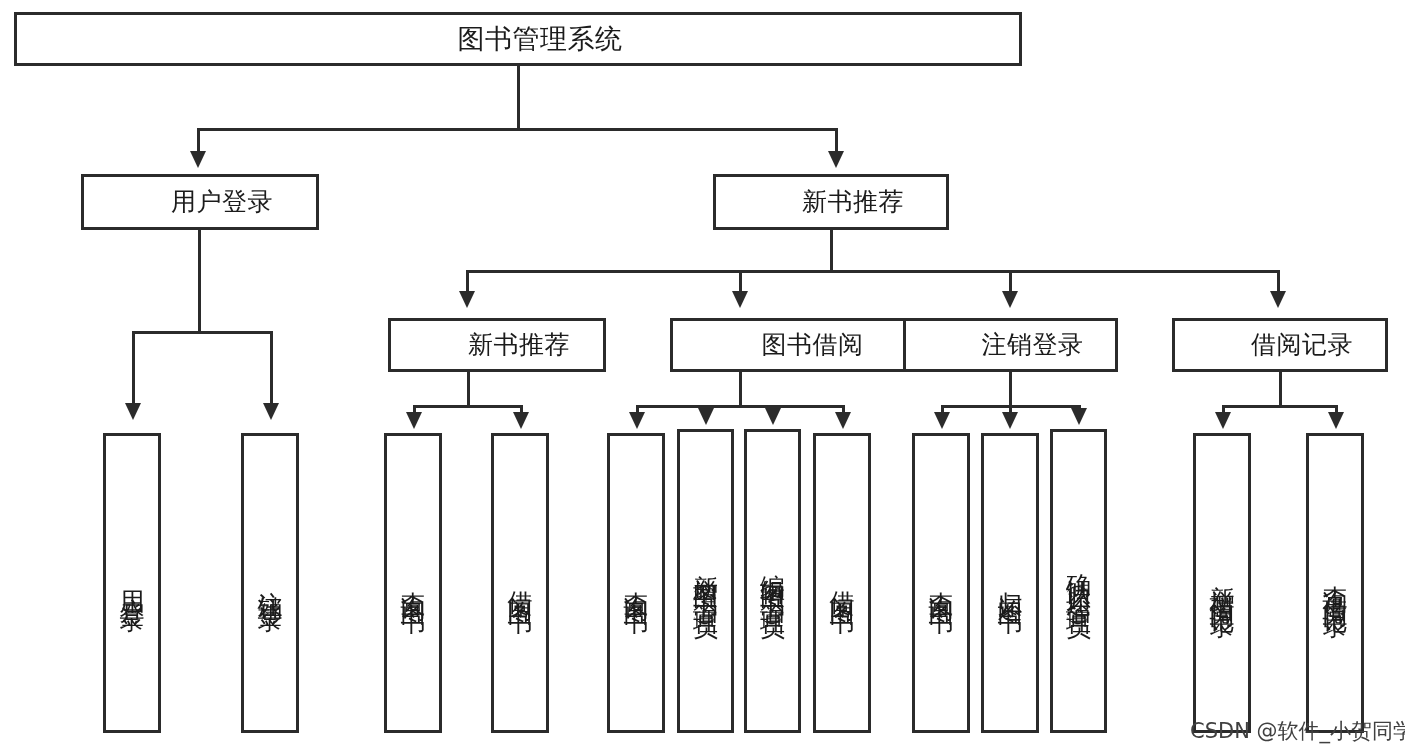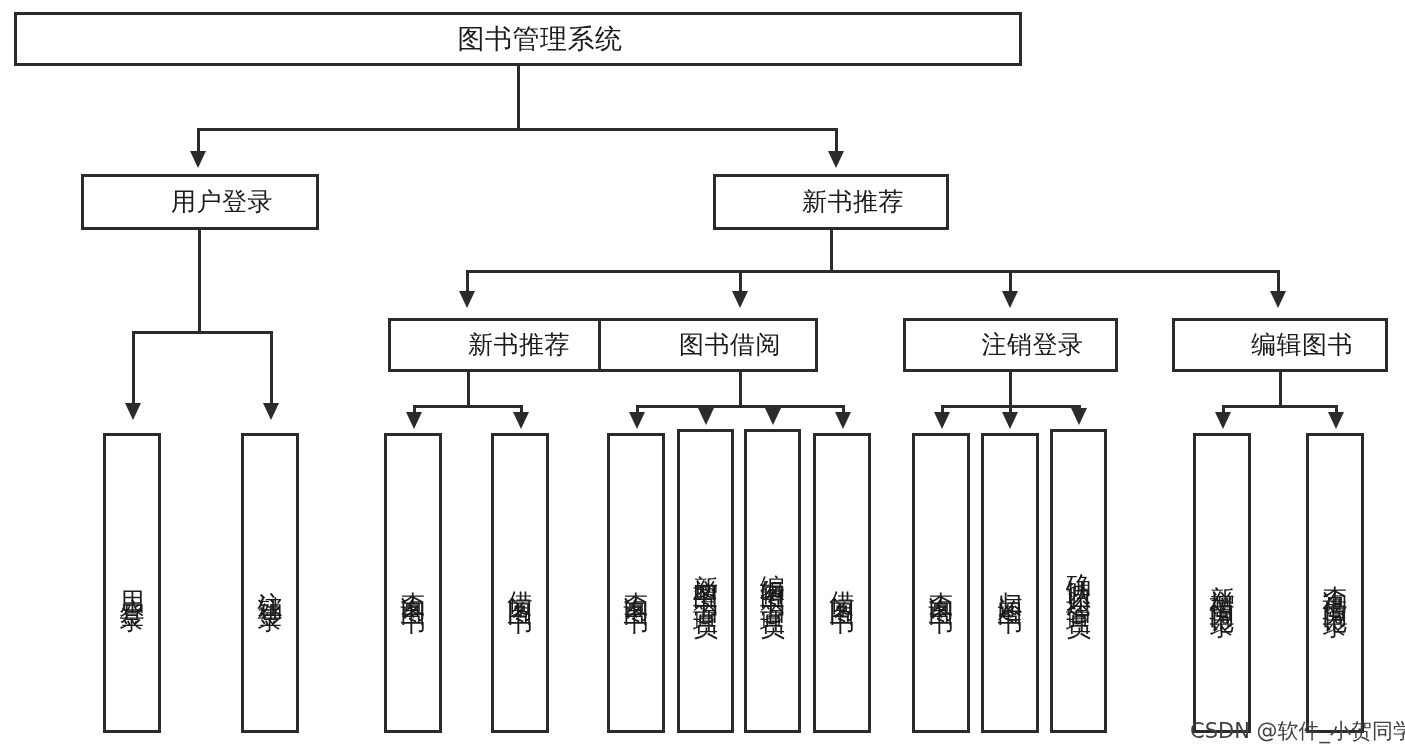--- a/index.html
+++ b/index.html
@@ -104,25 +104,25 @@
   <div class="arrow" style="left:459px; top:291px;"></div>
   <div class="vline" style="left:739px; top:270px; height:22px;"></div>
   <div class="arrow" style="left:732px; top:291px;"></div>
   <div class="vline" style="left:1009px; top:270px; height:22px;"></div>
   <div class="arrow" style="left:1002px; top:291px;"></div>
   <div class="vline" style="left:1277px; top:270px; height:22px;"></div>
   <div class="arrow" style="left:1270px; top:291px;"></div>
 
   <div class="node level-3" style="left:360px; top:318px; width:218px; height:54px;margin-left:28px;">新书推荐</div>
 
-  <div class="node level-3" style="left:598px; top:318px; width:220px; height:54px;">图书借阅</div>
+  <div class="node level-3" style="left:670px; top:318px; width:241px; height:54px;">图书借阅</div>
 
   <div class="node level-3" style="left:903px; top:318px; width:215px; height:54px;">注销登录</div>
 
-  <div class="node level-3" style="left:1172px; top:318px; width:216px; height:54px;">编辑图书</div>
+  <div class="node level-3" style="left:1172px; top:318px; width:216px; height:54px;">借阅记录</div>
 
   <div class="vline" style="left:467px; top:372px; height:35px;"></div>
   <div class="hline" style="left:413px; top:405px; width:110px;"></div>
   <div class="vline" style="left:413px; top:405px; height:10px;"></div>
   <div class="arrow" style="left:406px; top:412px;"></div>
   <div class="vline" style="left:520px; top:405px; height:10px;"></div>
   <div class="arrow" style="left:513px; top:412px;"></div>
 
   <div class="vline" style="left:739px; top:372px; height:35px;"></div>
   <div class="hline" style="left:636px; top:405px; width:208px;"></div>

